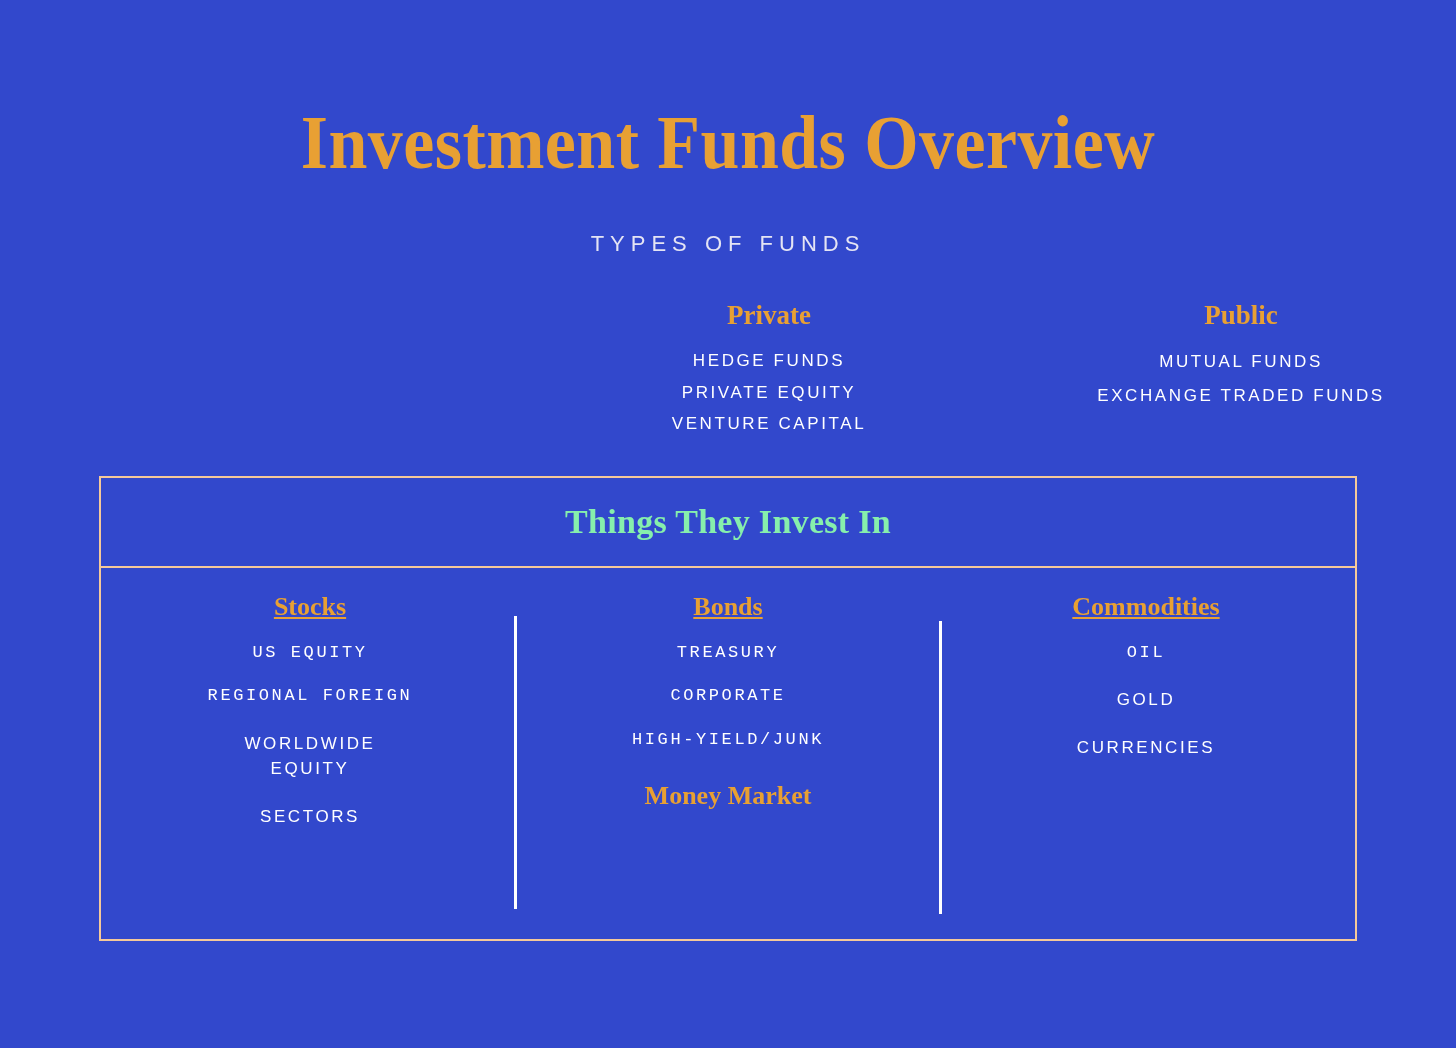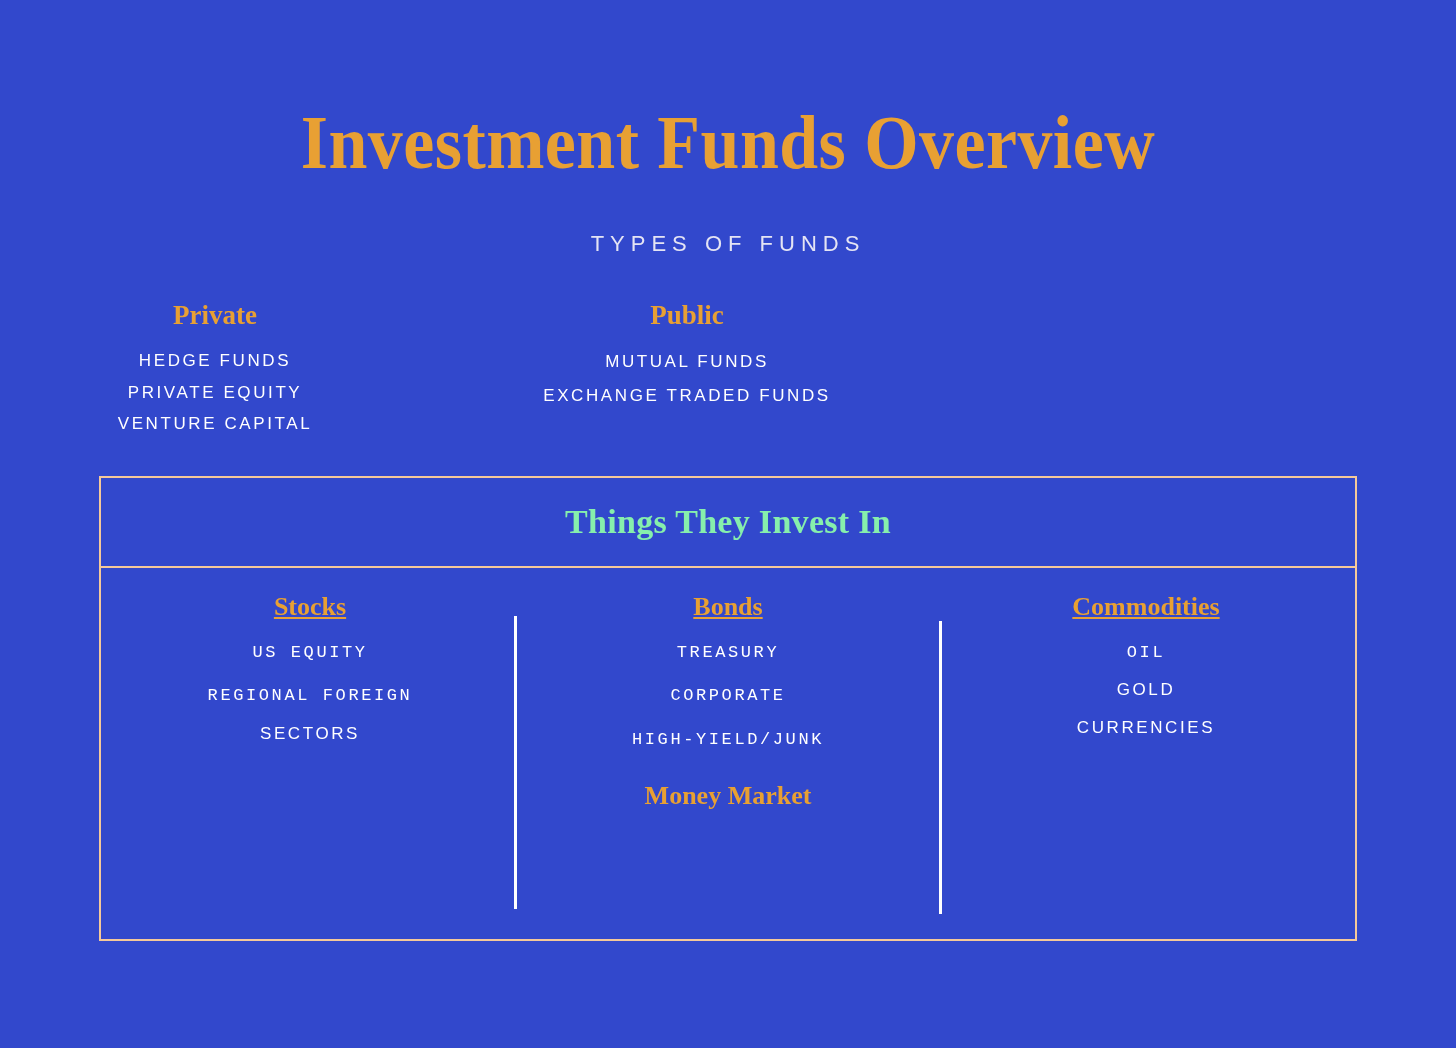--- a/index.html
+++ b/index.html
@@ -43,21 +43,21 @@
     letter-spacing: 6px;
   }
 
   
   .types-row {
     position: absolute;
     top: 300px;
     left: 0;
     width: 1456px;
     display: flex;
-    justify-content: flex-start;
+    justify-content: flex-end;
   }
   .type-group {
     text-align: center;
   }
   .type-group.private { width: 430px; margin-right: 42px; }
   .type-group.public  { width: 430px; }
 
   .type-heading {
     font-family: "Liberation Serif", serif;
     font-weight: bold;
@@ -119,21 +119,21 @@
   }
   .col-heading.primary { margin-top: 25px; text-decoration: underline; }
   .col-heading.secondary { margin-top: 30px; }
 
   .col-item {
     font-size: 17px;
     font-weight: 500;
     color: #FFFFFF;
     letter-spacing: 2.6px;
     line-height: 1.5;
-    margin-top: 12px;
+    margin-top: 22px;
   }
   .col-item.tight { margin-top: 18px; font-family: Liberation Mono, monospace; }
   .col-item .ln { display: block; }
 
   .col-divider {
     position: absolute;
     top: 48px;
     width: 3px;
     height: 293px;
     background: #FFFFFF;
@@ -173,20 +173,24 @@
 
   <div class="invest-columns">
 
     <div class="col-divider first"></div>
     <div class="col-divider second"></div>
 
     <div class="invest-col">
       <div class="col-heading primary">Stocks</div>
       <div class="col-item tight">US EQUITY</div>
       <div class="col-item tight">REGIONAL FOREIGN</div>
+      <div class="col-item">
+        <span class="ln">WORLDWIDE</span>
+        <span class="ln">EQUITY</span>
+      </div>
       <div class="col-item">SECTORS</div>
     </div>
 
     <div class="invest-col">
       <div class="col-heading primary">Bonds</div>
       <div class="col-item tight">TREASURY</div>
       <div class="col-item tight">CORPORATE</div>
       <div class="col-item tight">HIGH-YIELD/JUNK</div>
       <div class="col-heading secondary">Money Market</div>
     </div>

